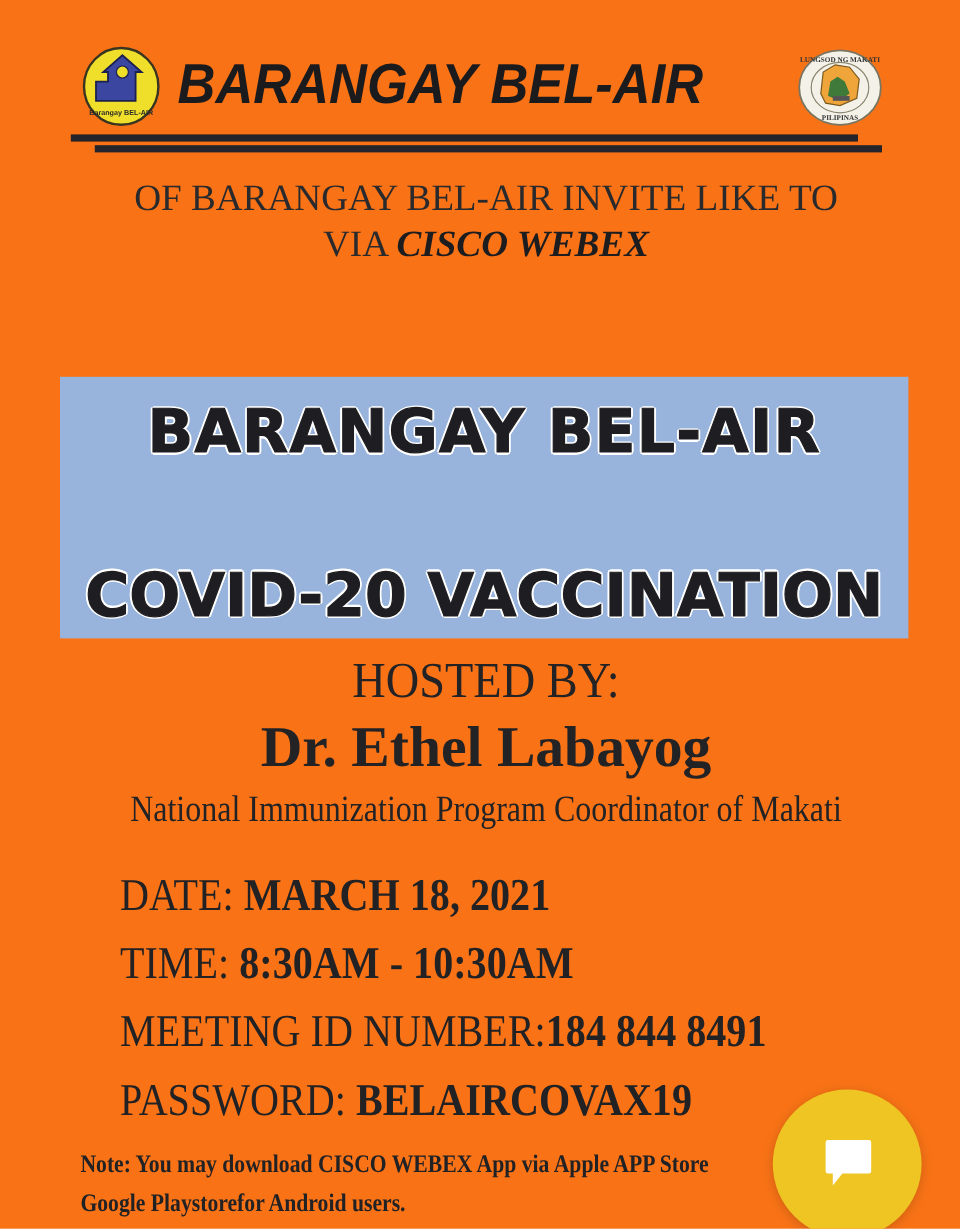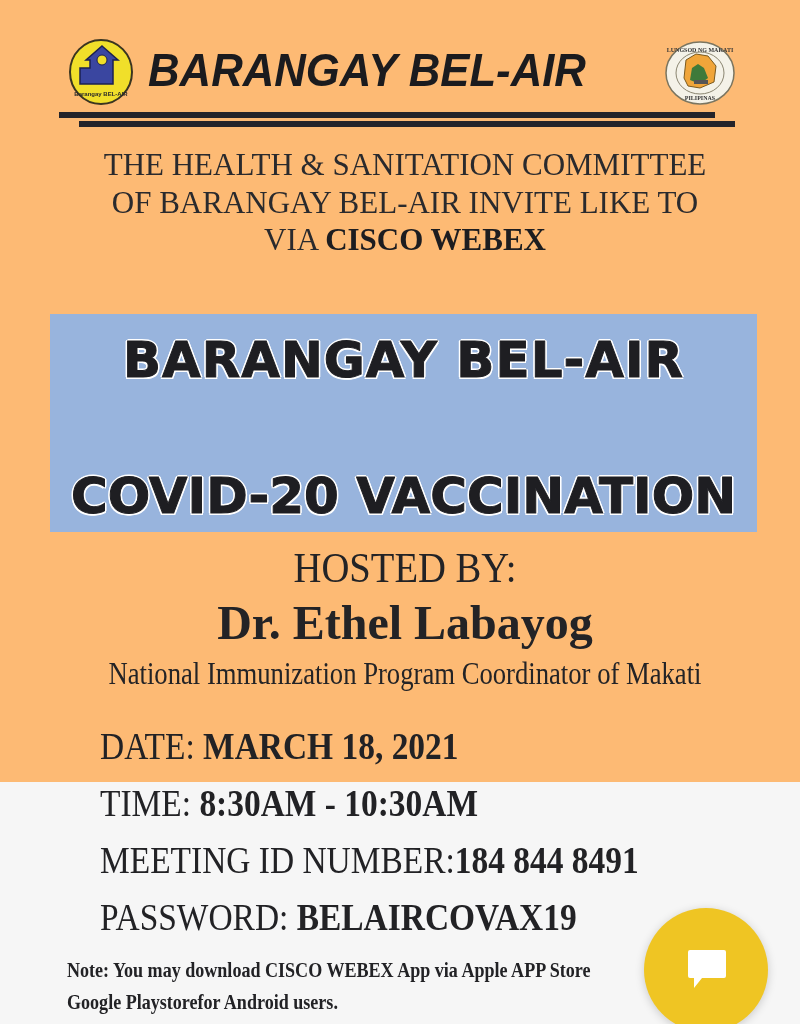--- a/index.html
+++ b/index.html
@@ -3,22 +3,22 @@
 <meta charset="utf-8">
 <style>
   html, body { margin:0; padding:0; }
   body {
     width:800px; height:1024px; overflow:hidden; position:relative;
     background:#f6f6f6;
     font-family:"Liberation Serif", "DejaVu Serif", serif;
     color:#1f1f22;
   }
   .page {
-    position:absolute; left:0; top:0; width:800px; height:782px;
-    background:#fdba74;
+    position:absolute; left:0; top:0; width:800px; height:1024px;
+    background:#f97316;
   }
   
   .logo-left { position:absolute; left:68px; top:38px; width:66px; height:68px; }
   .logo-right { position:absolute; left:664px; top:40px; width:72px; height:66px; }
   .brand-title {
     position:absolute; left:148px; top:40px; width:510px;
     font-family:"Liberation Sans", "DejaVu Sans", sans-serif;
     font-weight:bold; font-style:italic;
     font-size:47px; line-height:60px; letter-spacing:0px;
     color:#1b1b1e; white-space:nowrap;
@@ -27,21 +27,21 @@
   .rule { position:absolute; background:#24242a; height:6px; }
   .rule-1 { left:59px; top:112px; width:656px; }
   .rule-2 { left:79px; top:121px; width:656px; }
 
   
   .invite {
     position:absolute; left:40px; top:146px; width:730px;
     text-align:center; font-size:31px; line-height:37.5px; color:#2a2a2d;
   }
   .invite .line { display:block; white-space:nowrap; }
-  .invite b { font-weight:bold; color:#1d1d20; }
+  .invite b { font-weight:bold; color:#1d1d20;font-style:italic; }
 
   
   .banner {
     position:absolute; left:50px; top:314px; width:707px; height:218px;
     background:#98b4dd;
   }
   .banner-line {
     position:absolute; left:0; width:707px; text-align:center;
     font-family:"DejaVu Sans", "Liberation Sans", sans-serif; font-weight:bold;
     color:#1e1e22; white-space:nowrap;
@@ -120,21 +120,20 @@
       <rect x="30" y="40" width="14" height="4" fill="#555"></rect>
       <text x="36" y="12" font-size="6" text-anchor="middle" fill="#333" font-family="Liberation Serif, serif" font-weight="bold">LUNGSOD NG MAKATI</text>
       <text x="36" y="60" font-size="6" text-anchor="middle" fill="#333" font-family="Liberation Serif, serif" font-weight="bold">PILIPINAS</text>
     </svg>
   </div>
 
   <div class="rule rule-1"></div>
   <div class="rule rule-2"></div>
 
   <div class="invite">
-    <span class="line">THE HEALTH &amp; SANITATION COMMITTEE</span>
     <span class="line">OF BARANGAY BEL-AIR INVITE LIKE TO</span>
     <span class="line"><span>VIA </span><b>CISCO WEBEX</b></span>
   </div>
 
   <div class="banner">
     <div class="banner-line bl-1">BARANGAY BEL-AIR</div>
     <div class="banner-line bl-3">COVID-20 VACCINATION</div>
   </div>
 
   <div class="hosted">HOSTED BY:</div>

